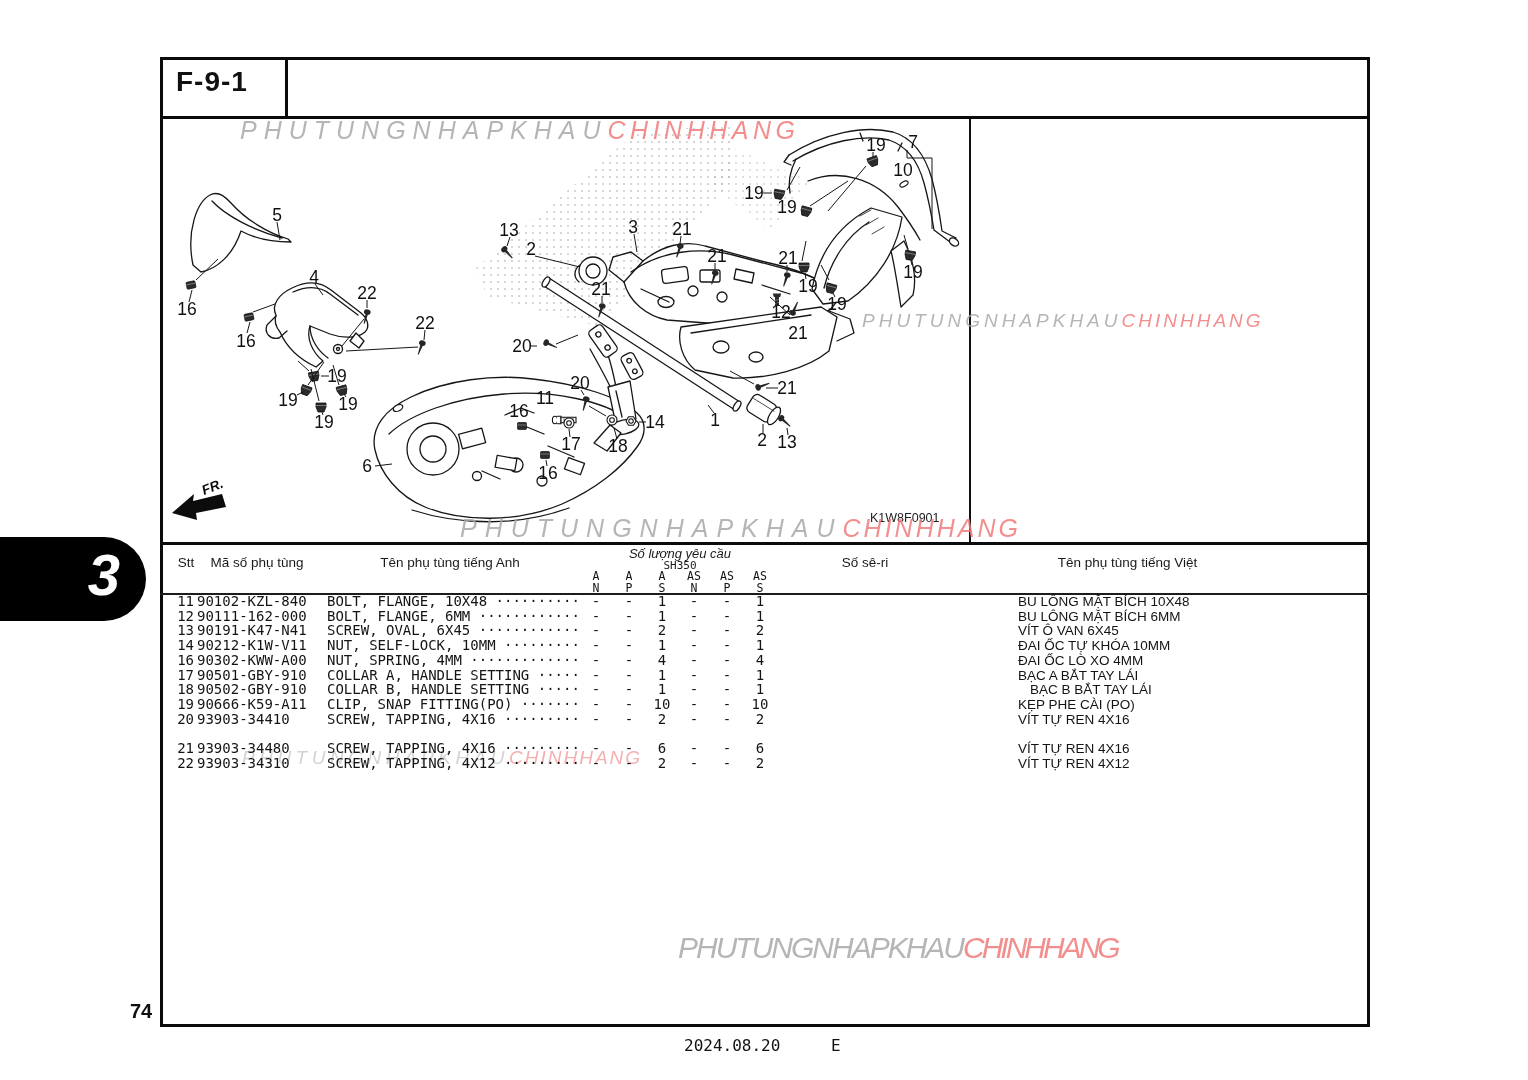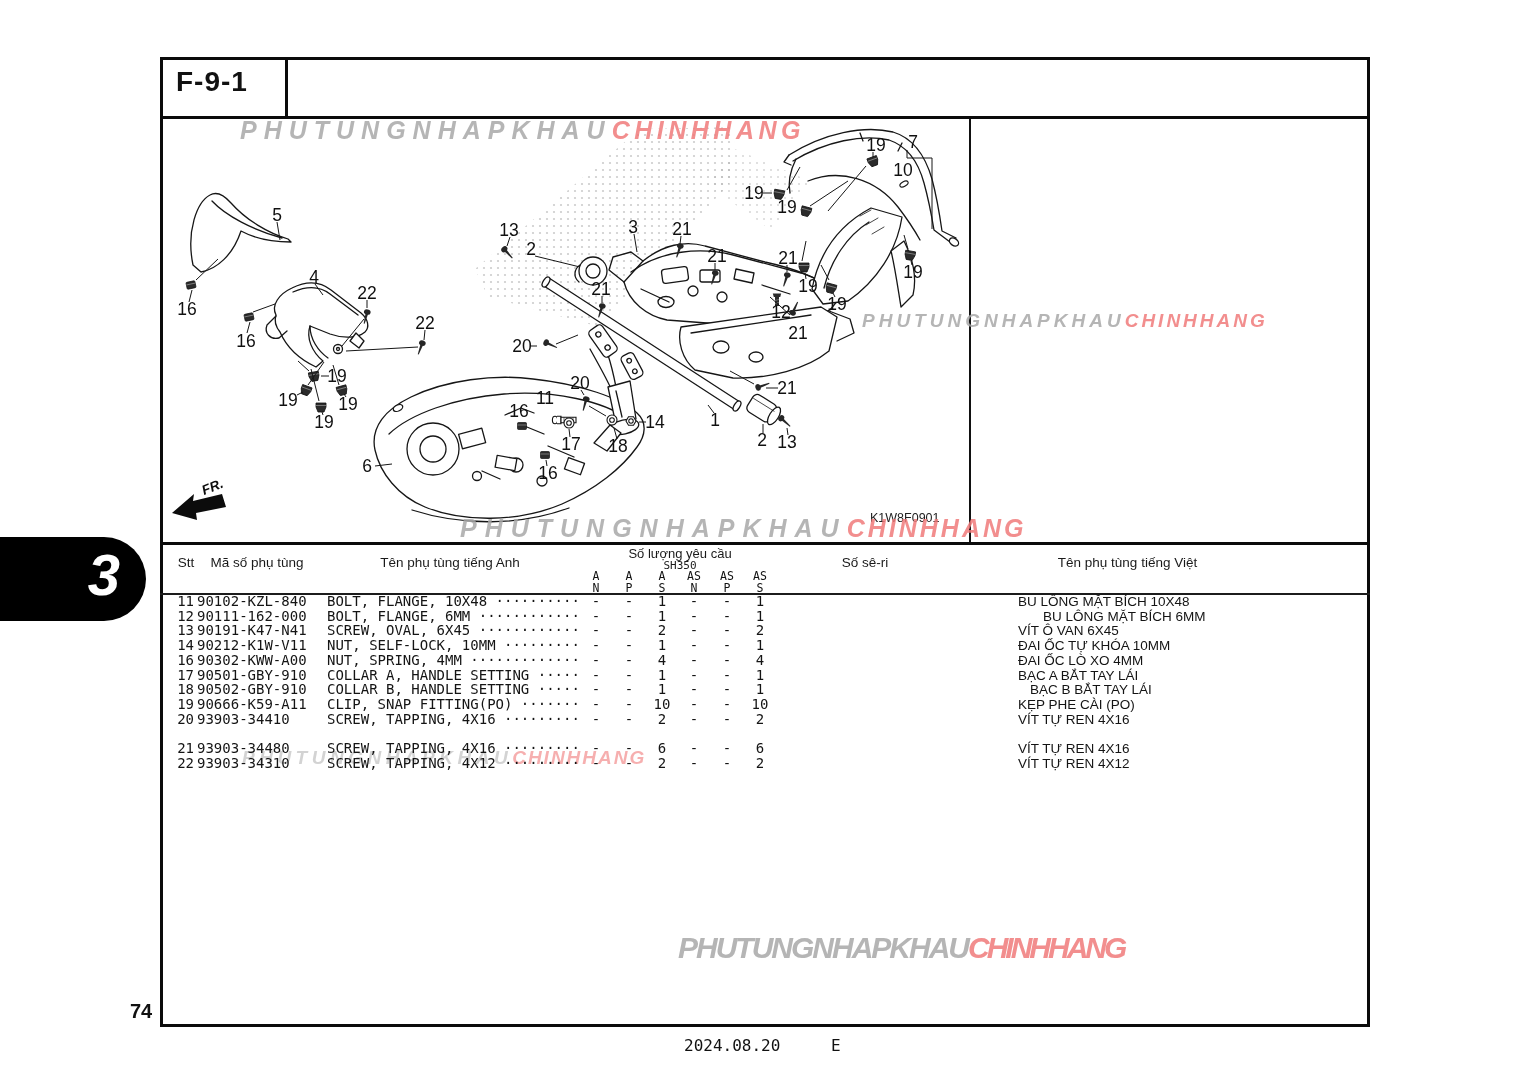--- a/index.html
+++ b/index.html
@@ -8,21 +8,21 @@
   .abs{position:absolute;}
   .line{position:absolute;background:#0b0b0b;}
   .outer-border{left:160px;top:57px;width:1210px;height:970px;border:3px solid #0b0b0b;box-sizing:border-box;}
   .code-cell{left:176px;top:66px;font-size:28px;font-weight:bold;letter-spacing:1px;}
   .title-cell{left:288px;top:69px;width:944px;text-align:center;font-size:33px;font-weight:bold;white-space:nowrap;}
   .mono{font-family:"DejaVu Sans Mono",monospace;}
   .hdr{font-size:13.5px;color:#1a1a1a;text-align:center;}
   .qhead{font-size:11.5px;line-height:12px;text-align:center;}
   .row-cell{position:absolute;font-size:14px;line-height:15px;white-space:pre;color:#141414;}
   .vi-cell{font-family:"Liberation Sans",sans-serif;font-size:13.5px;}
-  .wm{position:absolute;font-weight:bold;font-style:italic;white-space:nowrap;pointer-events:none;}
+  .wm{position:absolute;font-weight:normal;font-style:italic;white-space:nowrap;pointer-events:none;}
   .wm .g{color:rgba(168,168,168,0.85);}
   .wm .r{color:rgba(240,122,122,0.85);}
   .wm4 .g{color:rgba(175,175,175,0.55);}
   .wm4 .r{color:rgba(238,110,110,0.55);}
   .tab3{left:0;top:537px;width:146px;height:84px;background:#000;border-radius:0 44px 44px 0;}
   .tab3 span{position:absolute;right:26px;top:4px;color:#fff;font-size:58px;font-weight:bold;font-style:italic;}
   .pagenum{left:130px;top:1000px;font-size:20px;font-weight:bold;}
   .footer{font-size:16px;}
   svg text.callout{font-family:"Liberation Sans",sans-serif;font-size:17.5px;fill:#101010;text-anchor:middle;}
   svg text.dcode{font-family:"Liberation Sans",sans-serif;font-size:12.5px;fill:#222;}
@@ -310,21 +310,21 @@
   <div class="wm" style="left:678px;top:931px;font-size:30px;">
     <span class="g" style="letter-spacing:-2px;">PHUTUNGNHAPKHAU</span><span class="r" style="letter-spacing:-3px;">CHINHHANG</span>
   </div>
 
   <div class="line" style="left:160px;top:542px;width:1210px;height:3px;"></div>
   <div class="line" style="left:160px;top:593px;width:1210px;height:2px;background:#1c1c1c;"></div>
 
   <div class="abs hdr" style="left:170px;top:555px;width:32px;">Stt</div>
   <div class="abs hdr" style="left:192px;top:555px;width:130px;">Mã số phụ tùng</div>
   <div class="abs hdr" style="left:330px;top:555px;width:240px;">Tên phụ tùng tiếng Anh</div>
-  <div class="abs hdr" style="left:590px;top:546px;width:180px;font-size:13px;">Số lượng yêu cầu</div>
+  <div class="abs hdr" style="left:590px;top:546px;width:180px;font-size:13px;font-style:italic;">Số lượng yêu cầu</div>
   <div class="abs hdr mono" style="left:590px;top:559px;width:180px;font-size:11px;">SH350</div>
   <div class="abs hdr" style="left:800px;top:555px;width:130px;">Số sê-ri</div>
   <div class="abs hdr" style="left:1015px;top:555px;width:225px;">Tên phụ tùng tiếng Việt</div>
   <div class="abs qhead mono" style="left:580px;top:570px;width:32px;">
       <div>A</div>
       <div>N</div>
     </div>
   <div class="abs qhead mono" style="left:613px;top:570px;width:32px;">
       <div>A</div>
       <div>P</div>
@@ -362,21 +362,21 @@
       <div class="abs" style="top: 608.72px; left: 0px; height: 15px; width: 1528px;">
         <div class="row-cell mono" style="left: 168px; width: 26px; text-align: right;">12</div>
         <div class="row-cell mono" style="left: 197px;">90111-162-000</div>
         <div class="row-cell mono" style="left: 327px;">BOLT, FLANGE, 6MM ············</div>
         <div class="row-cell mono" style="left: 580px; width: 32px; text-align: center;">-</div>
         <div class="row-cell mono" style="left: 613px; width: 32px; text-align: center;">-</div>
         <div class="row-cell mono" style="left: 646px; width: 32px; text-align: center;">1</div>
         <div class="row-cell mono" style="left: 678px; width: 32px; text-align: center;">-</div>
         <div class="row-cell mono" style="left: 711px; width: 32px; text-align: center;">-</div>
         <div class="row-cell mono" style="left: 744px; width: 32px; text-align: center;">1</div>
-        <div class="row-cell vi-cell" style="left: 1043px;">BU LÔNG MẶT BÍCH 6MM</div>
+        <div class="row-cell vi-cell" style="left: 1018px;">BU LÔNG MẶT BÍCH 6MM</div>
       </div>
       <div class="abs" style="top: 623.44px; left: 0px; height: 15px; width: 1528px;">
         <div class="row-cell mono" style="left: 168px; width: 26px; text-align: right;">13</div>
         <div class="row-cell mono" style="left: 197px;">90191-K47-N41</div>
         <div class="row-cell mono" style="left: 327px;">SCREW, OVAL, 6X45 ············</div>
         <div class="row-cell mono" style="left: 580px; width: 32px; text-align: center;">-</div>
         <div class="row-cell mono" style="left: 613px; width: 32px; text-align: center;">-</div>
         <div class="row-cell mono" style="left: 646px; width: 32px; text-align: center;">2</div>
         <div class="row-cell mono" style="left: 678px; width: 32px; text-align: center;">-</div>
         <div class="row-cell mono" style="left: 711px; width: 32px; text-align: center;">-</div>

